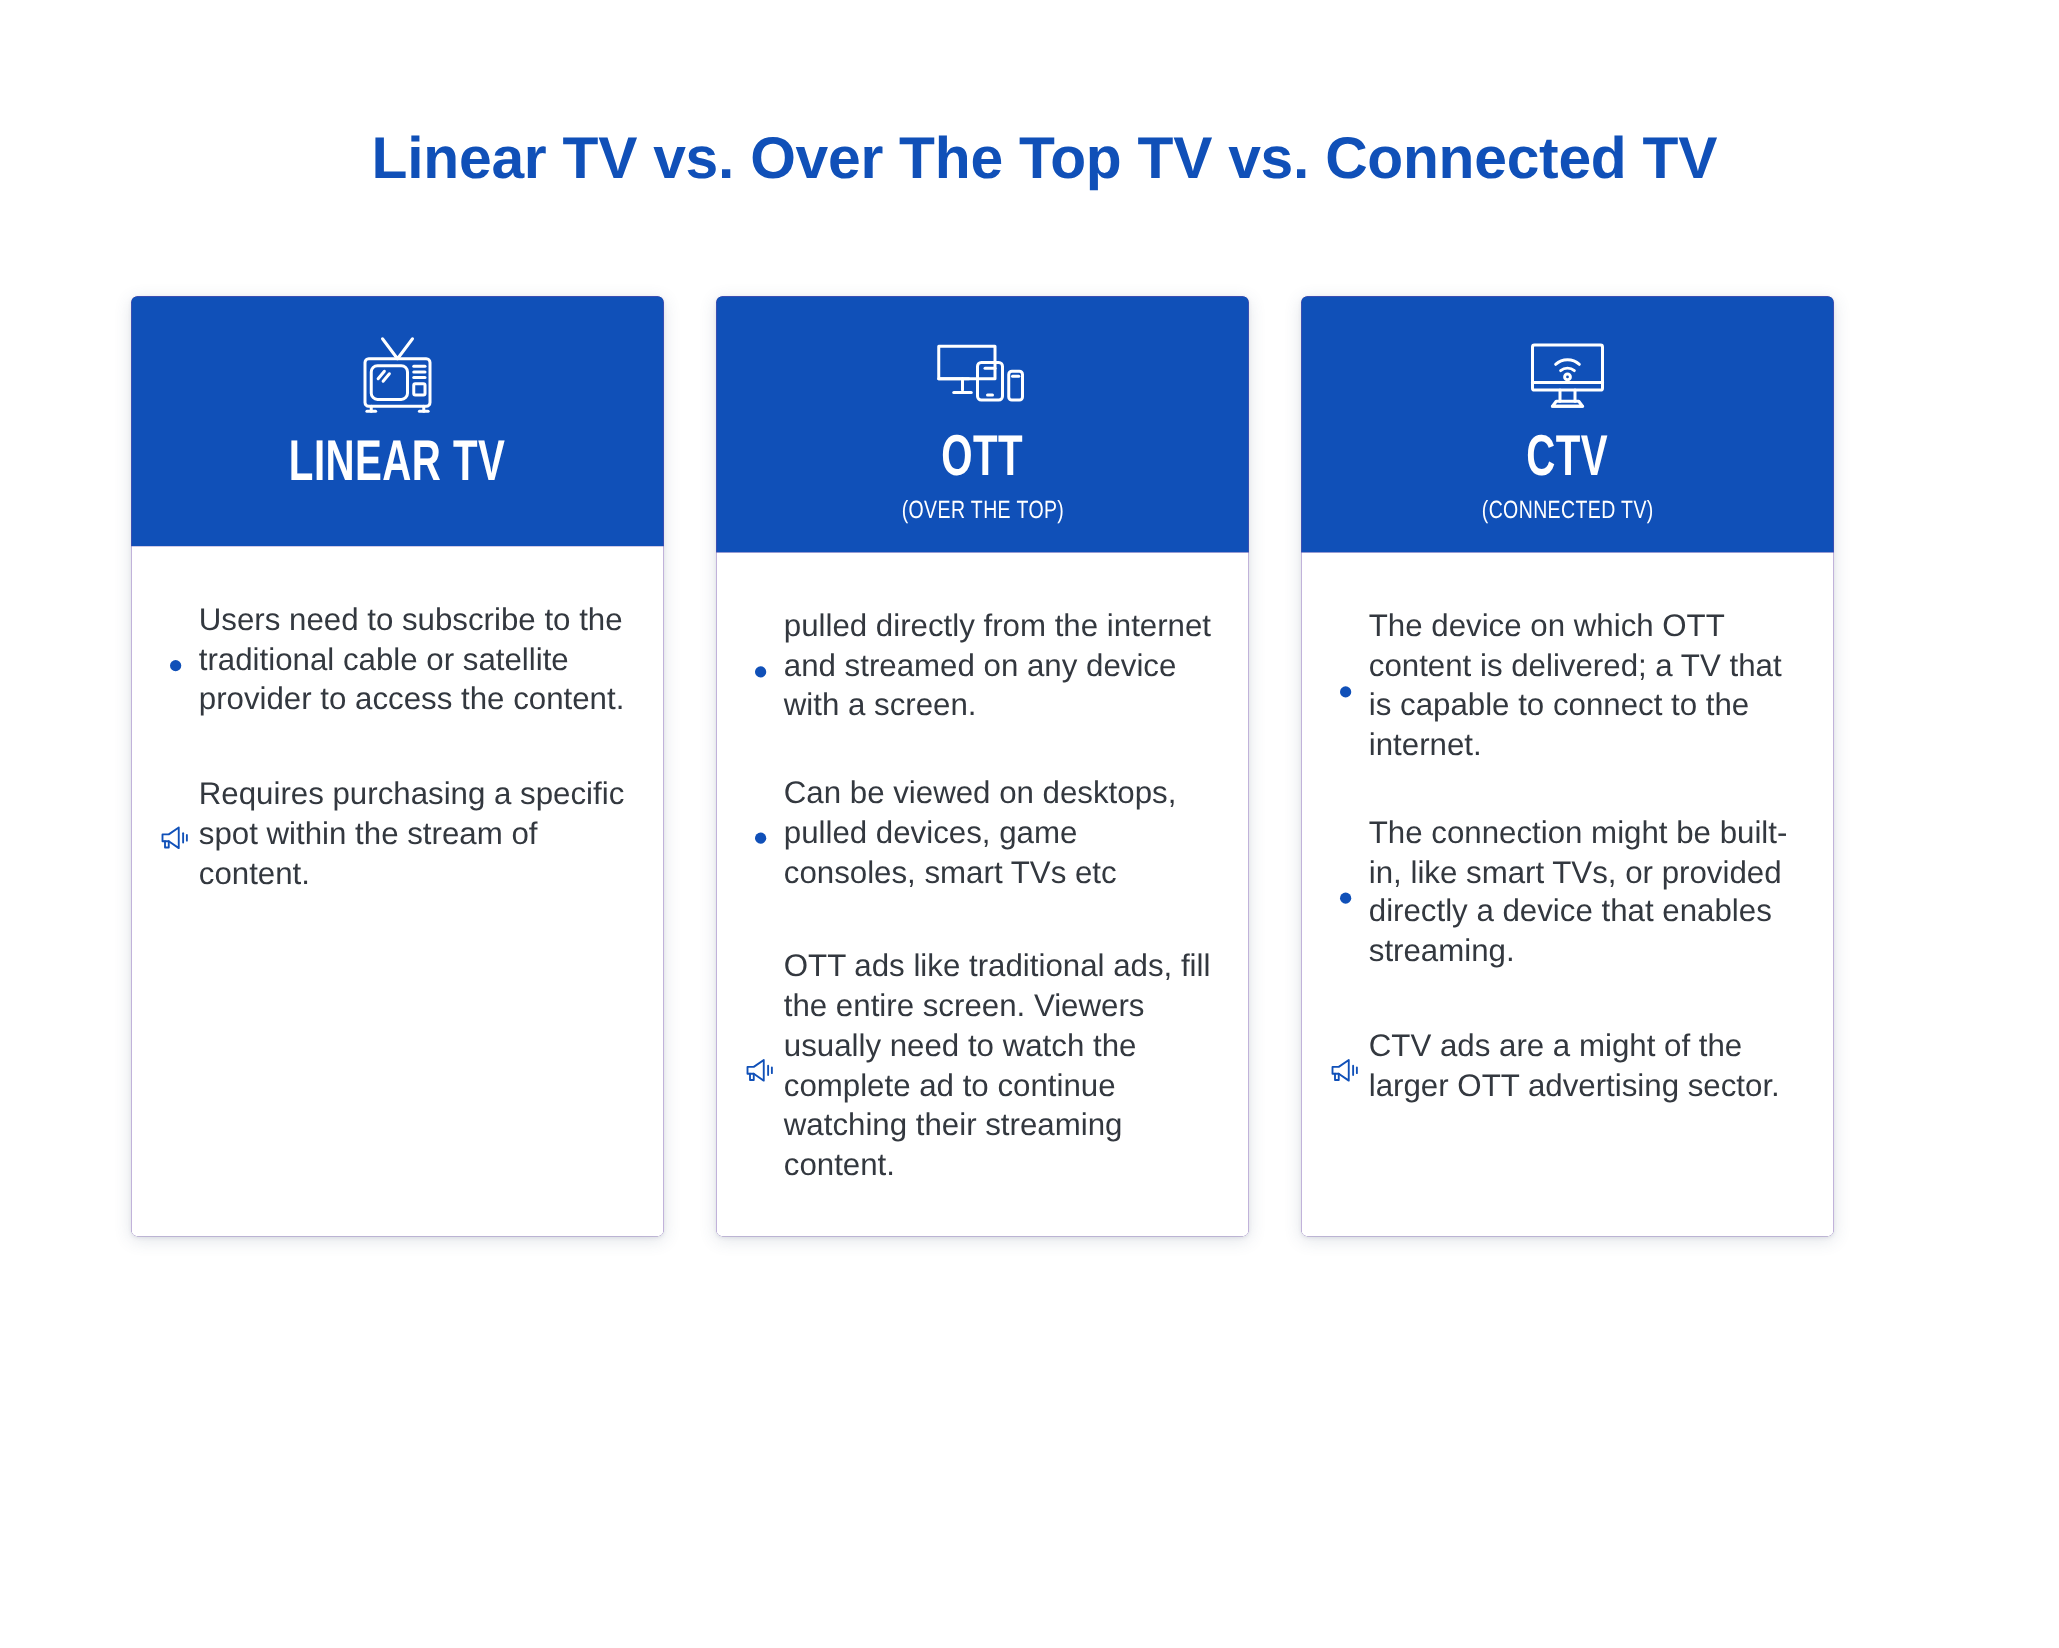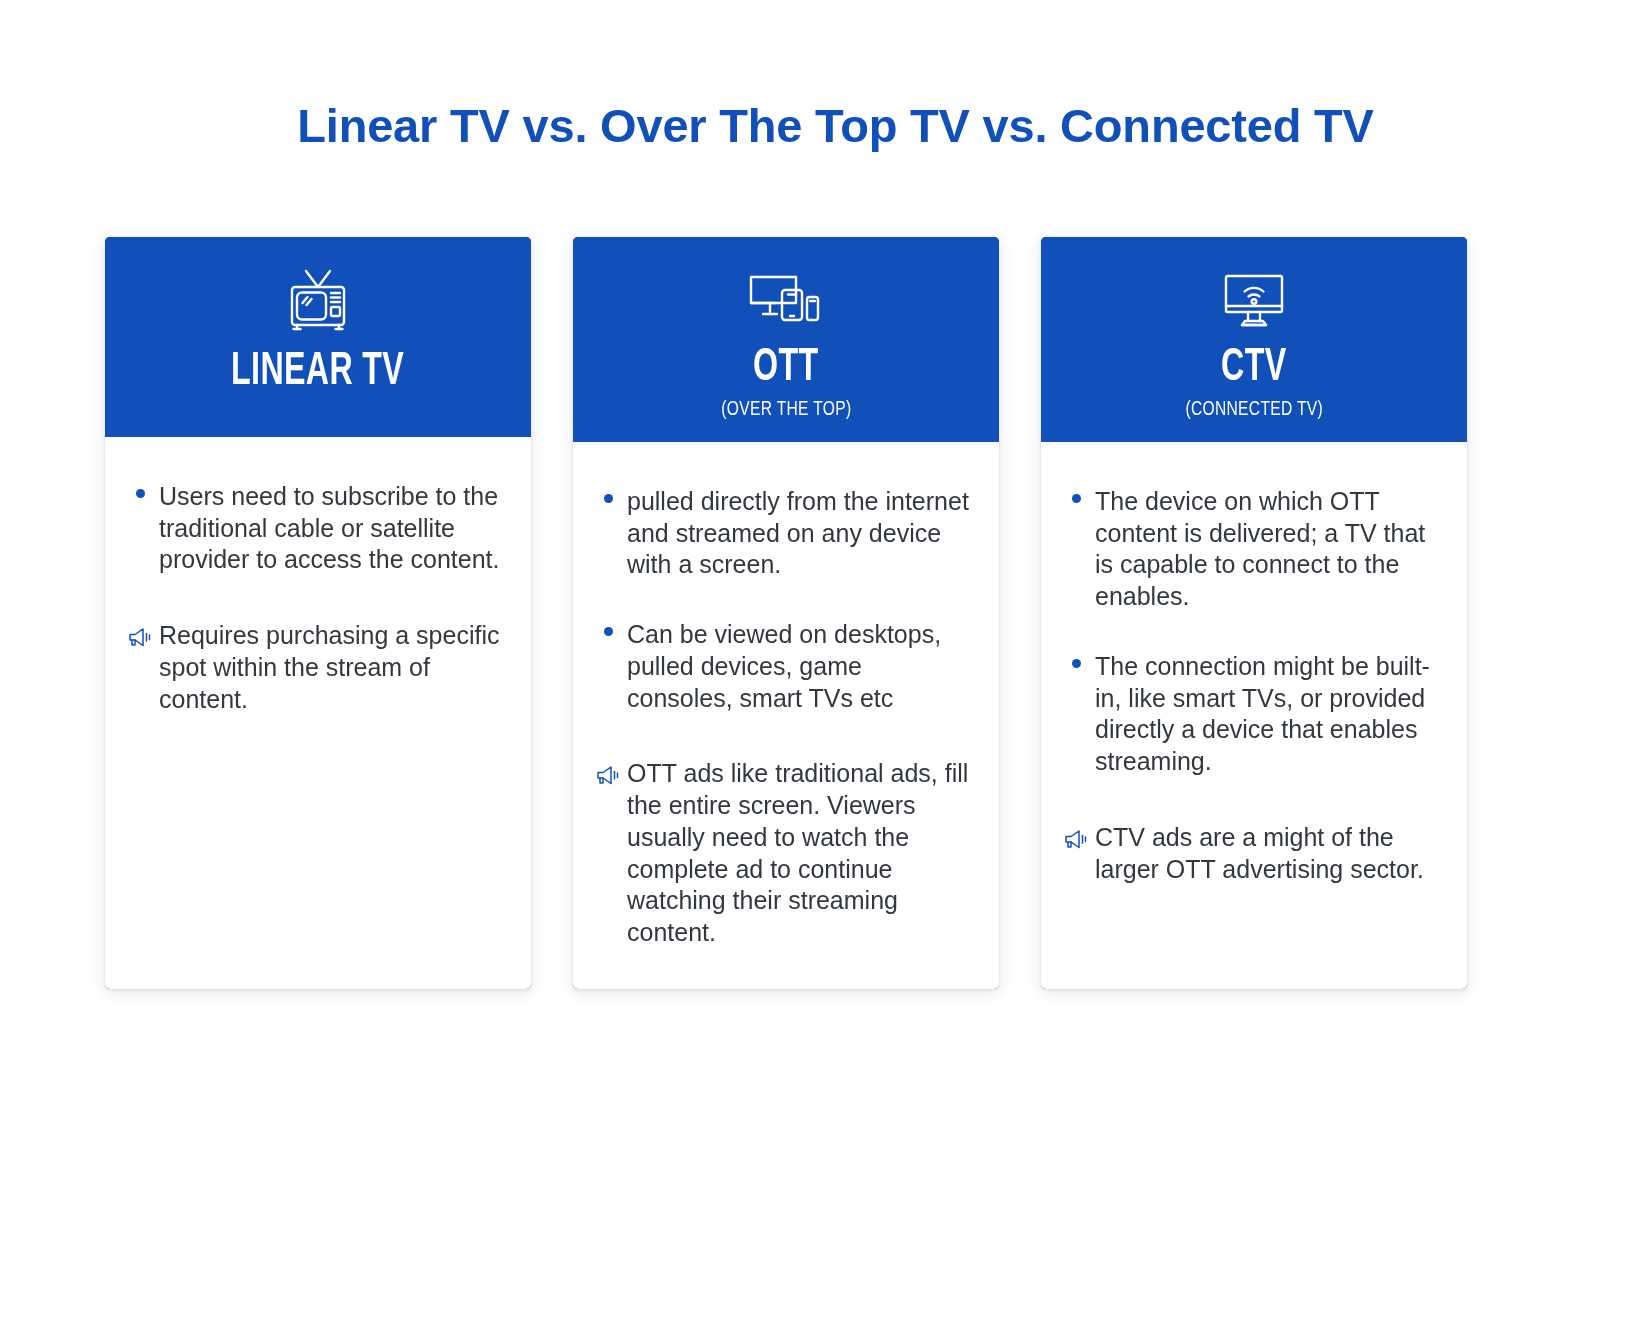--- a/index.html
+++ b/index.html
@@ -100,21 +100,21 @@
 
   
   .card-body {
     background: #ffffff;
     padding: 44px 30px 40px 16px;
     flex: 1;
   }
 
   .bullet {
     display: flex;
-    align-items: flex-start;
+    align-items: center;
     margin-bottom: 38px;
   }
   .bullet:last-child { margin-bottom: 0; margin-top: 44px; }
 
   .bullet-marker {
     flex: 0 0 38px;
     display: flex;
     justify-content: center;
     align-items: flex-start;
     padding-top: 8px;
@@ -267,21 +267,21 @@
         </div>
         <div class="card-title">CTV</div>
         <div class="card-sub">(CONNECTED TV)</div>
       </div>
       <div class="card-body">
 
         <div class="bullet">
           <span class="bullet-marker">
             <span class="dot"></span>
           </span>
-          <span class="bullet-text">The device on which OTT content is delivered; a TV that is capable to connect to the enables.</span>
+          <span class="bullet-text">The device on which OTT content is delivered; a TV that is capable to connect to the internet.</span>
         </div>
 
         <div class="bullet">
           <span class="bullet-marker">
             <span class="dot"></span>
           </span>
           <span class="bullet-text">The connection might be built-in, like smart TVs, or provided directly a device that enables streaming.</span>
         </div>
 
         <div class="bullet">

